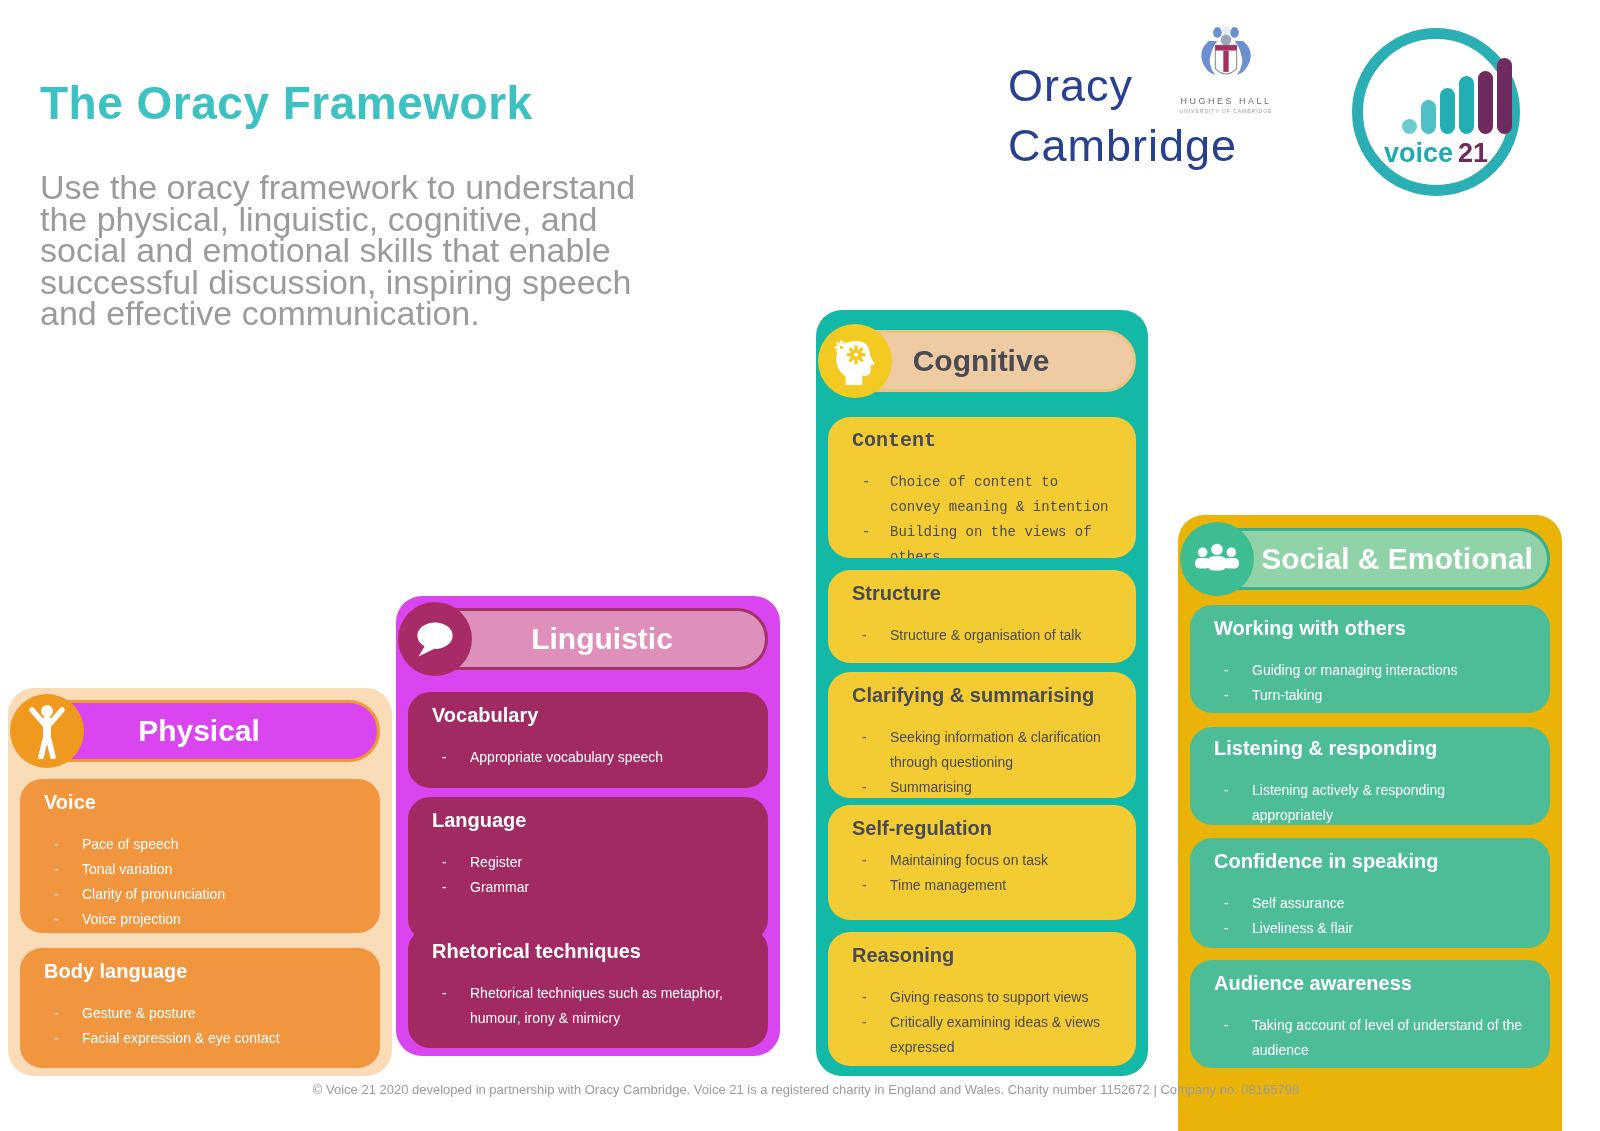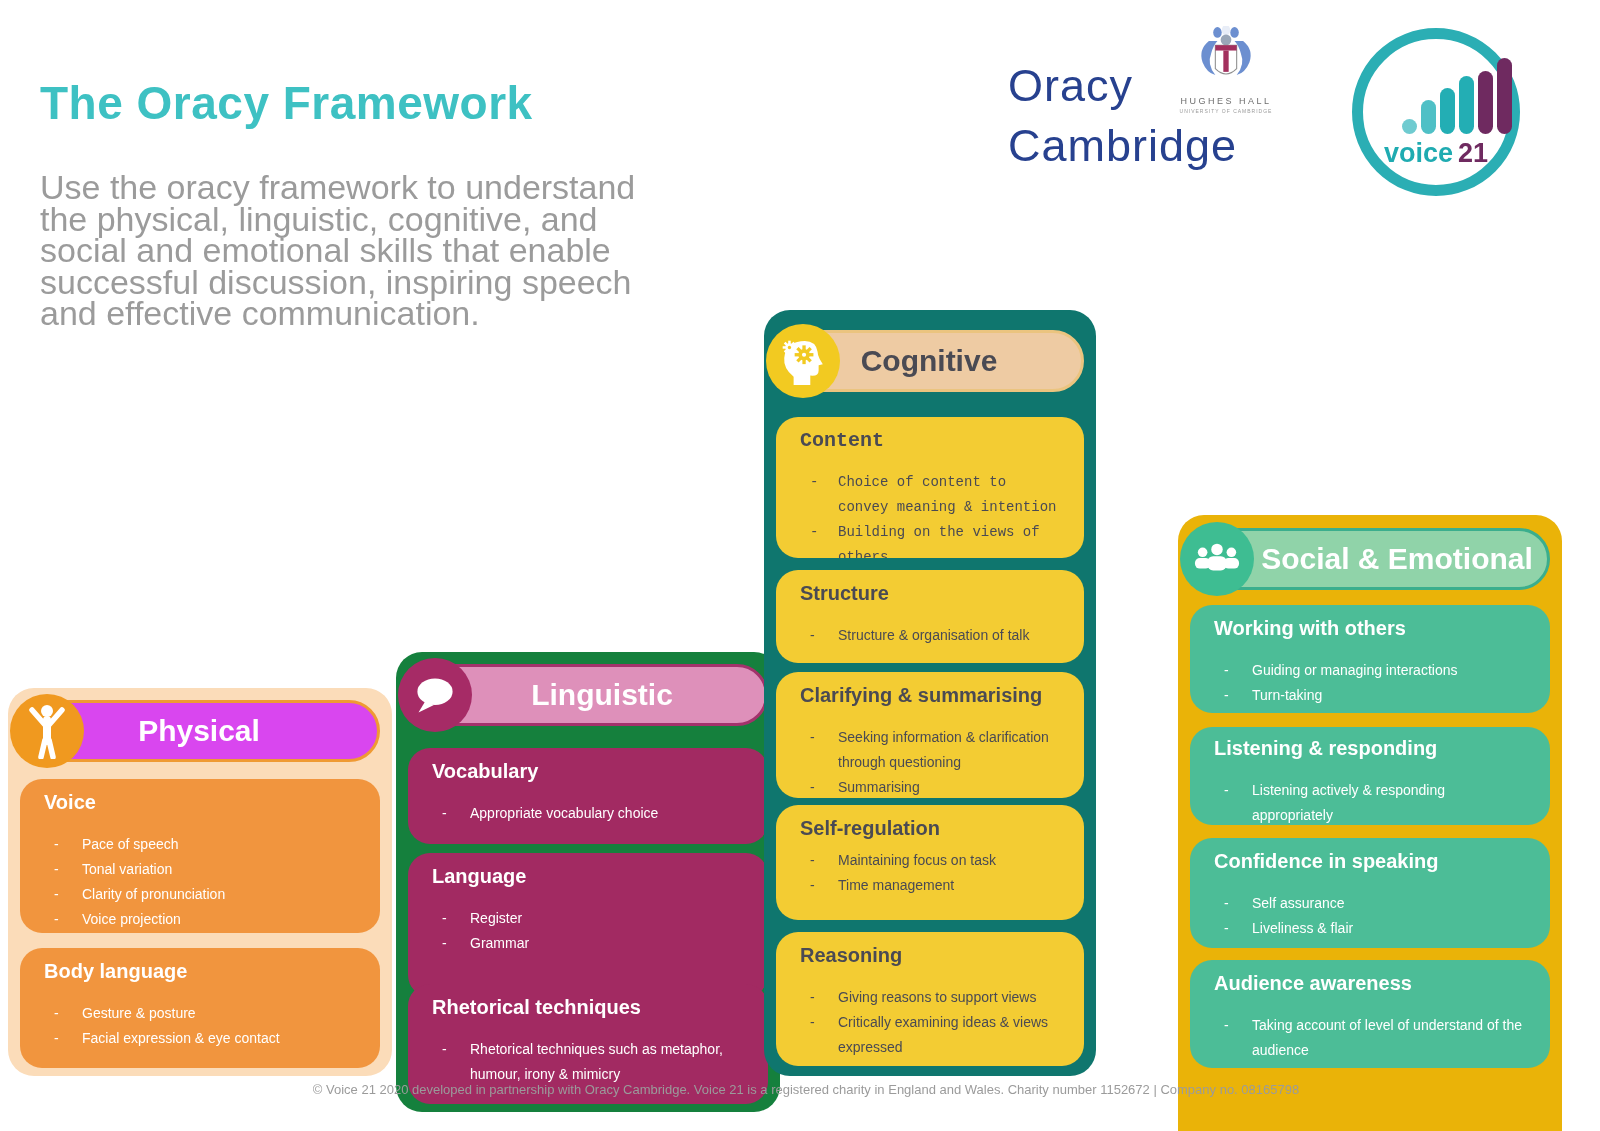--- a/index.html
+++ b/index.html
@@ -52,30 +52,30 @@
 
   
   .c-phys{left:8px;top:688px;width:384px;height:388px;background:#FBDCB9;color:#fff;}
   .c-phys .pill{top:12px;background:#d946ef;border:3px solid #EF9A33;color:#fff;}
   .c-phys .badge{top:6px;background:#F0991F;}
   .c-phys .card{background:#F1953E;}
   .c-phys .k1{top:91px;height:154px;}
   .c-phys .k2{top:260px;height:120px;}
 
   
-  .c-ling{left:396px;top:652px;width:384px;height:460px;background:#15803d;color:#fff;}
+  .c-ling{left:396px;top:596px;width:384px;height:460px;background:#d946ef;color:#fff;}
   .c-ling .pill{top:12px;background:#DE90BA;border:3px solid #A3326B;color:#fff;padding-left:30px;}
   .c-ling .badge{top:6px;background:#A62B66;}
   .c-ling .card{background:#A22A62;}
   .c-ling .k1{top:96px;height:96px;}
   .c-ling .k2{top:201px;height:144px;}
   .c-ling .k3{top:332px;height:120px;}
 
   
-  .c-cog{left:764px;top:310px;width:332px;height:766px;background:#0f766e;color:#4A4A53;}
+  .c-cog{left:816px;top:310px;width:332px;height:766px;background:#14b8a6;color:#4A4A53;}
   .c-cog .pill{top:20px;background:#EECBA3;border:3px solid #EBC47F;color:#4A4A53;}
   .c-cog .badge{top:14px;background:#F2CA21;}
   .c-cog .card{background:#F3CC33;}
   .c-cog .k1{top:107px;height:141px;font-family:Liberation Mono, monospace;}
   .c-cog .k2{top:260px;height:93px;}
   .c-cog .k3{top:362px;height:126px;}
   .c-cog .k4{top:495px;height:115px;}
   .c-cog .k5{top:622px;height:134px;}
 
   
@@ -185,21 +185,21 @@
     <div class="badge">
       <svg width="44" height="40" viewBox="0 0 40 36">
         <ellipse cx="20" cy="15" rx="16" ry="12" fill="#fff"></ellipse>
         <path d="M11,24 L5,34 L19,27 Z" fill="#fff"></path>
       </svg>
     </div>
     <div class="card k1">
       <div class="ch">Vocabulary</div>
       <div class="br">
           <span class="dash"></span>
-          <span class="bt">Appropriate vocabulary choice</span>
+          <span class="bt">Appropriate vocabulary speech</span>
         </div>
     </div>
     <div class="card k2">
       <div class="ch">Language</div>
       <div class="br">
           <span class="dash"></span>
           <span class="bt">Register</span>
         </div>
       <div class="br">
           <span class="dash"></span>

